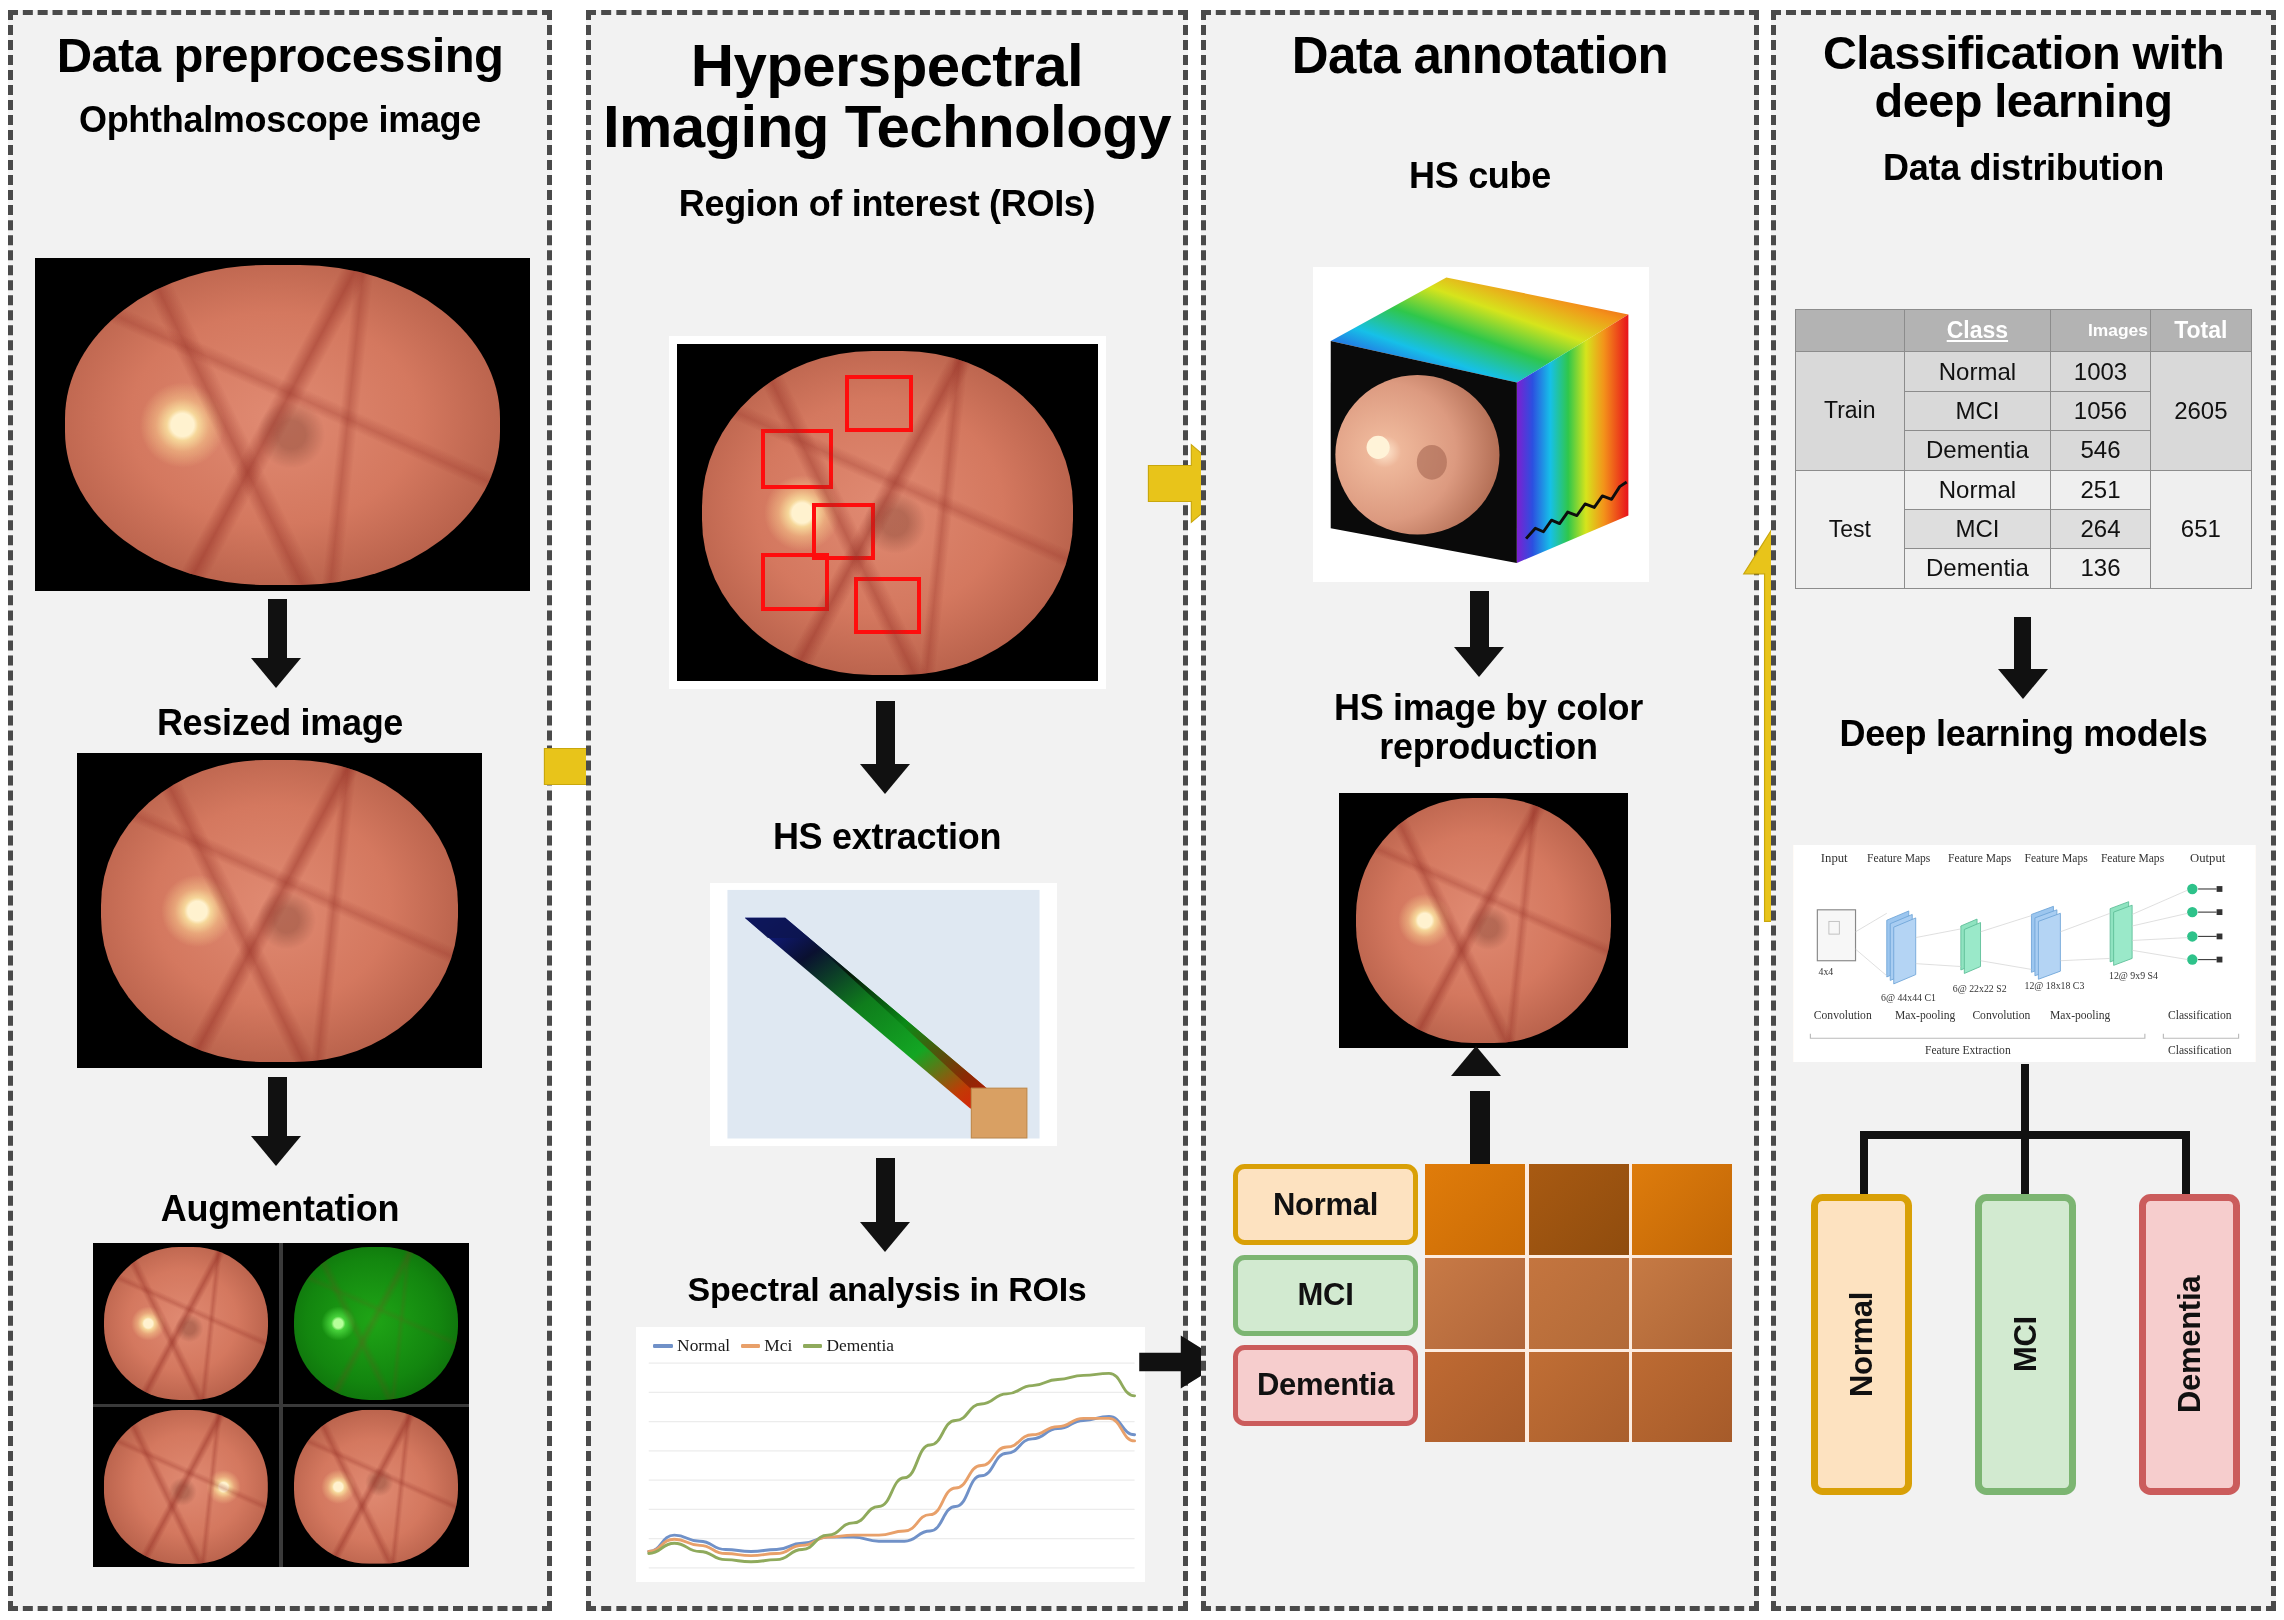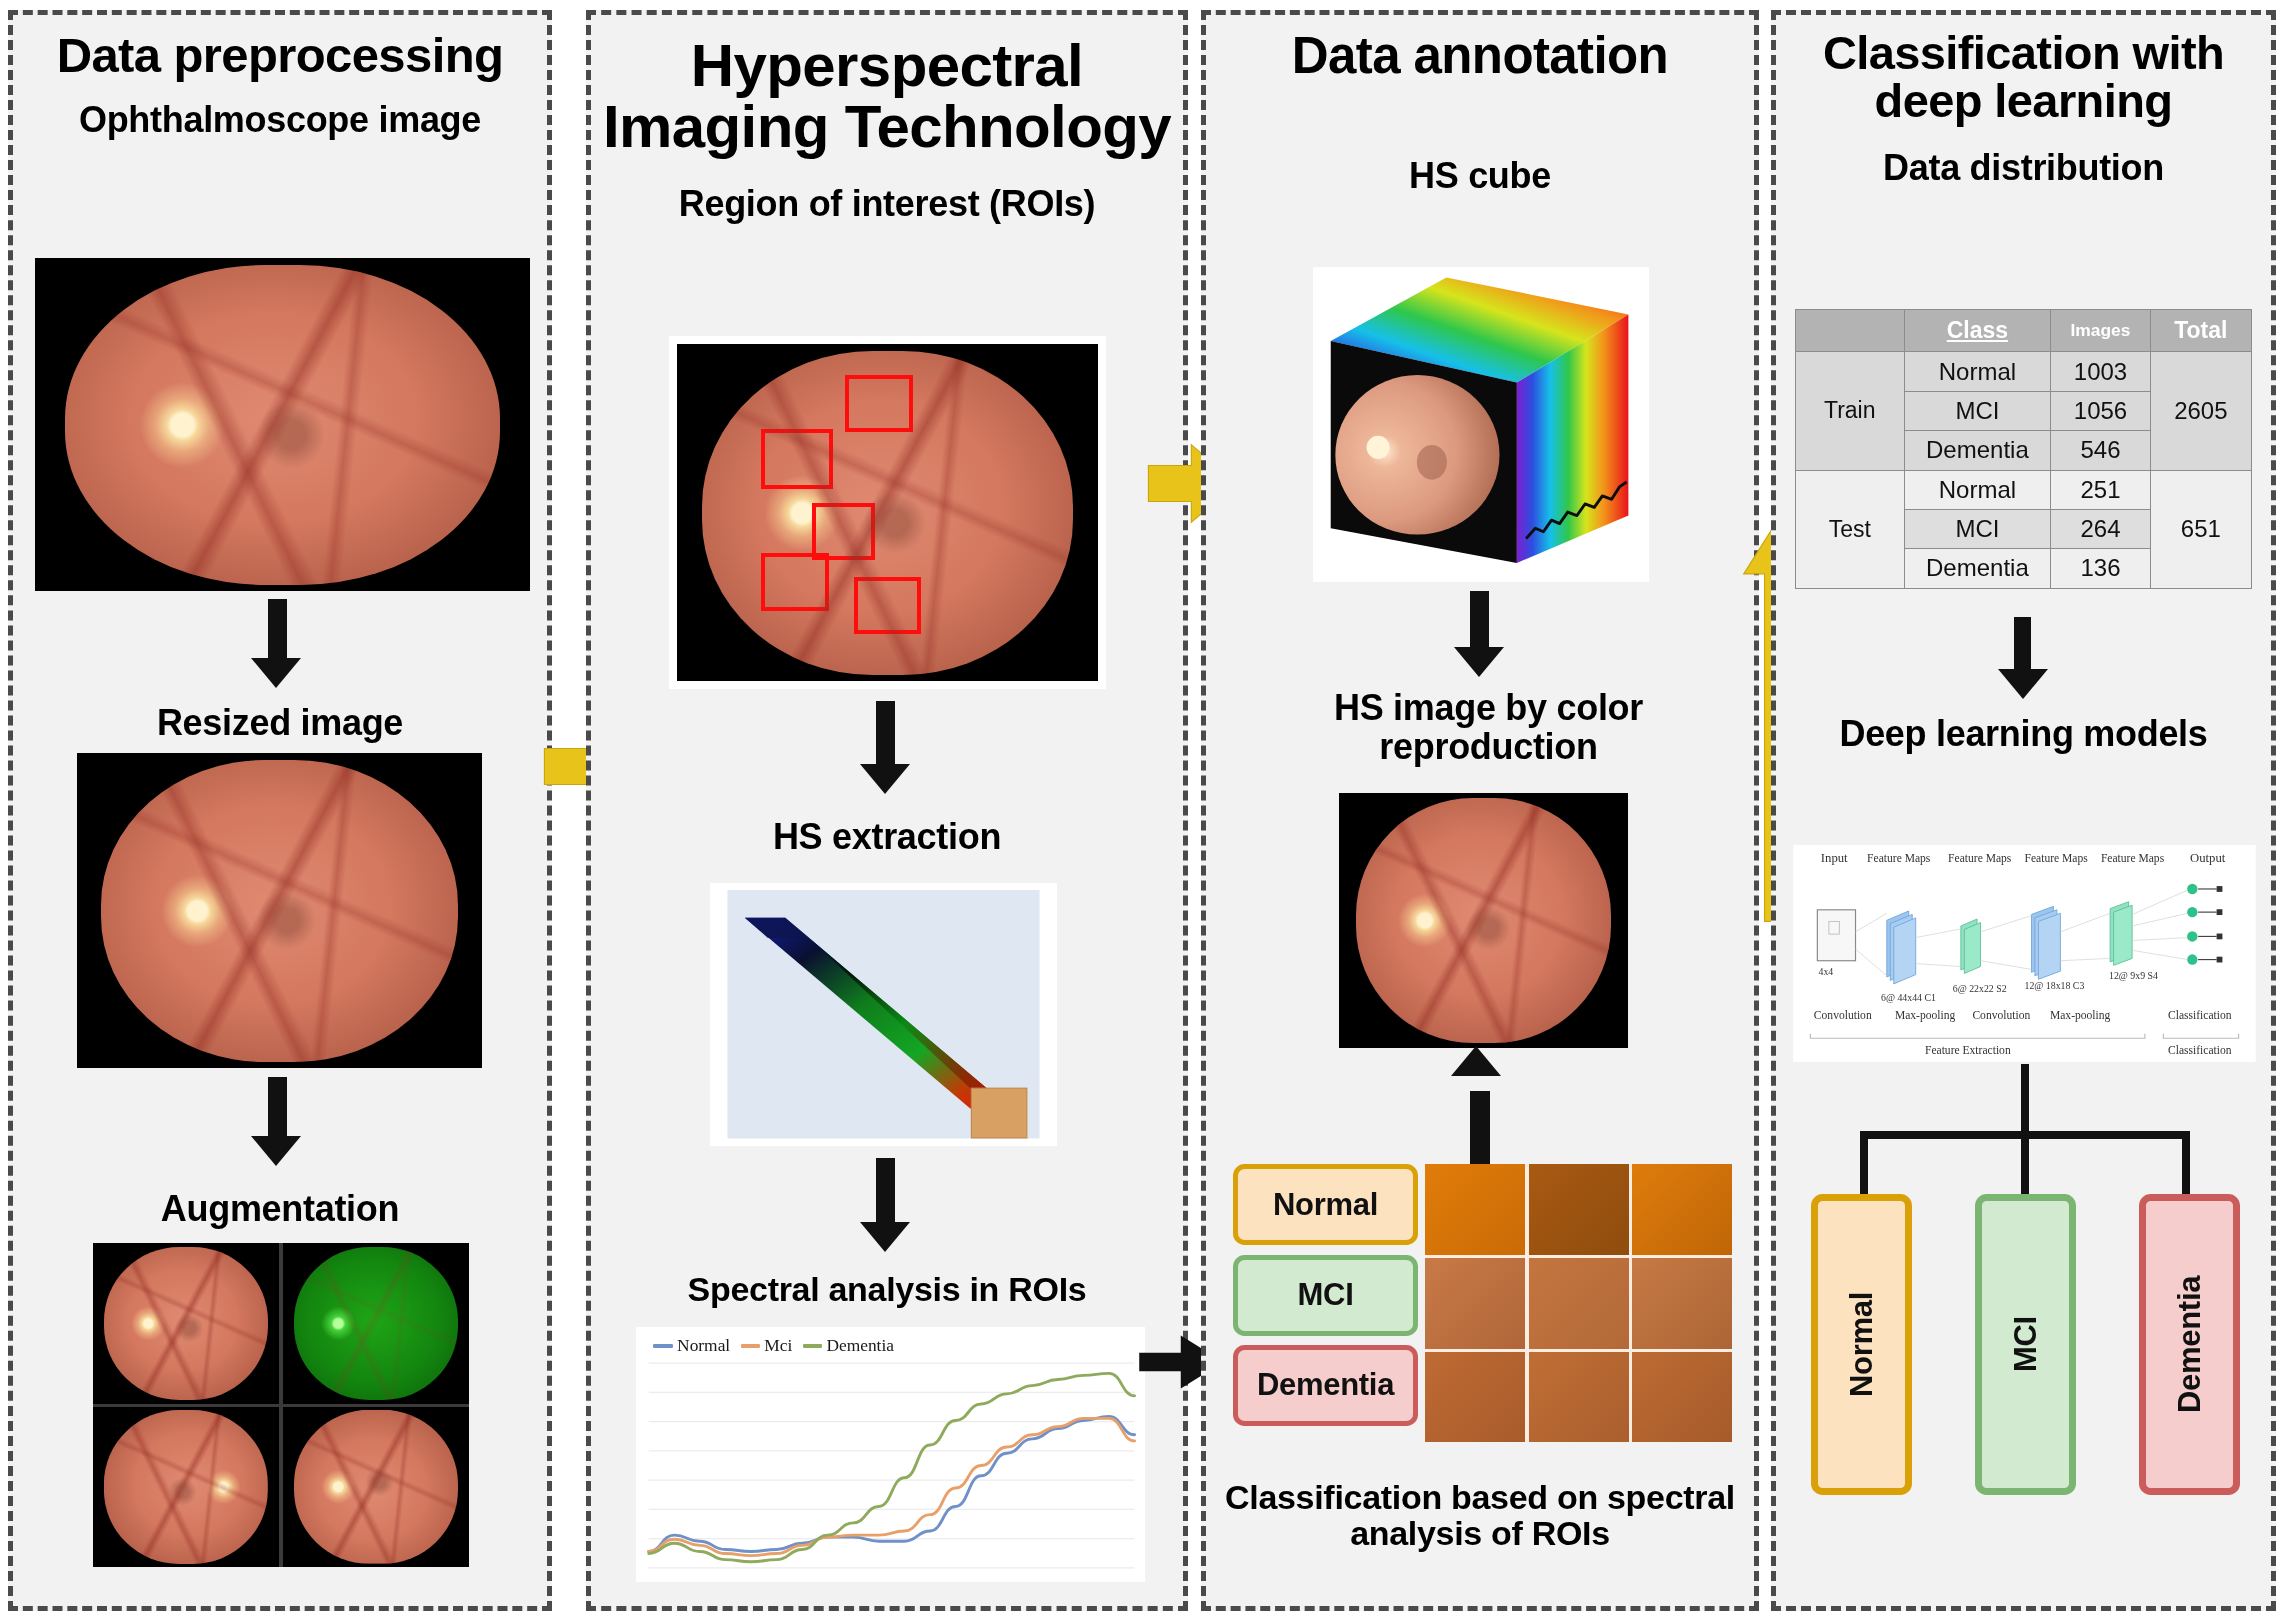--- a/index.html
+++ b/index.html
@@ -347,41 +347,40 @@
       <div class="patch" style="background:linear-gradient(135deg,#a85a12,#8f4c0e);"></div>
       <div class="patch" style="background:linear-gradient(135deg,#de7c0c,#c06607);"></div>
       <div class="patch" style="background:linear-gradient(135deg,#c87a46,#b0663a);"></div>
       <div class="patch" style="background:linear-gradient(135deg,#c4753f,#b26a38);"></div>
       <div class="patch" style="background:linear-gradient(135deg,#c67a44,#ad6536);"></div>
       <div class="patch" style="background:linear-gradient(135deg,#bf6a33,#a85c2b);"></div>
       <div class="patch" style="background:linear-gradient(135deg,#c06e35,#aa5f2d);"></div>
       <div class="patch" style="background:linear-gradient(135deg,#bd6b33,#a65b2a);"></div>
     </div>
 
-    <div class="sublabel sm" style="position:absolute;left:8px;right:8px;top:1464px;">Classification based on spectral analysis of ROIs</div>
   </div>
 
   <div class="yarrow" style="left:1739px;top:509px;">
     <svg width="87" height="417" viewBox="0 0 150 720">
       <polygon points="75,6 142,112 106,112 106,712 44,712 44,112 8,112" fill="#e8c41a" stroke="#c9a70c" stroke-width="2"></polygon>
     </svg>
   </div>
 
   <div class="panel p4">
     <div class="ptitle">Classification with deep learning</div>
 
     <div class="sublabel" style="margin-top:24px;">Data distribution</div>
 
     <div style="position:absolute;left:18.5px;top:294px;width:457px;">
       <table class="dist">
         <thead>
           <tr>
             <th class="blank" style="width:24%;"></th>
             <th style="width:32%;text-decoration:underline;">Class</th>
-            <th class="small" style="width:22%;">Images</th>
+            <th class="small" style="width:22%;text-align:right;">Images</th>
             <th style="width:22%;">Total</th>
           </tr>
         </thead>
         <tbody>
           <tr class="train">
             <td class="split" rowspan="3">Train</td>
             <td>Normal</td>
             <td>1003</td>
             <td rowspan="3">2605</td>
           </tr>

